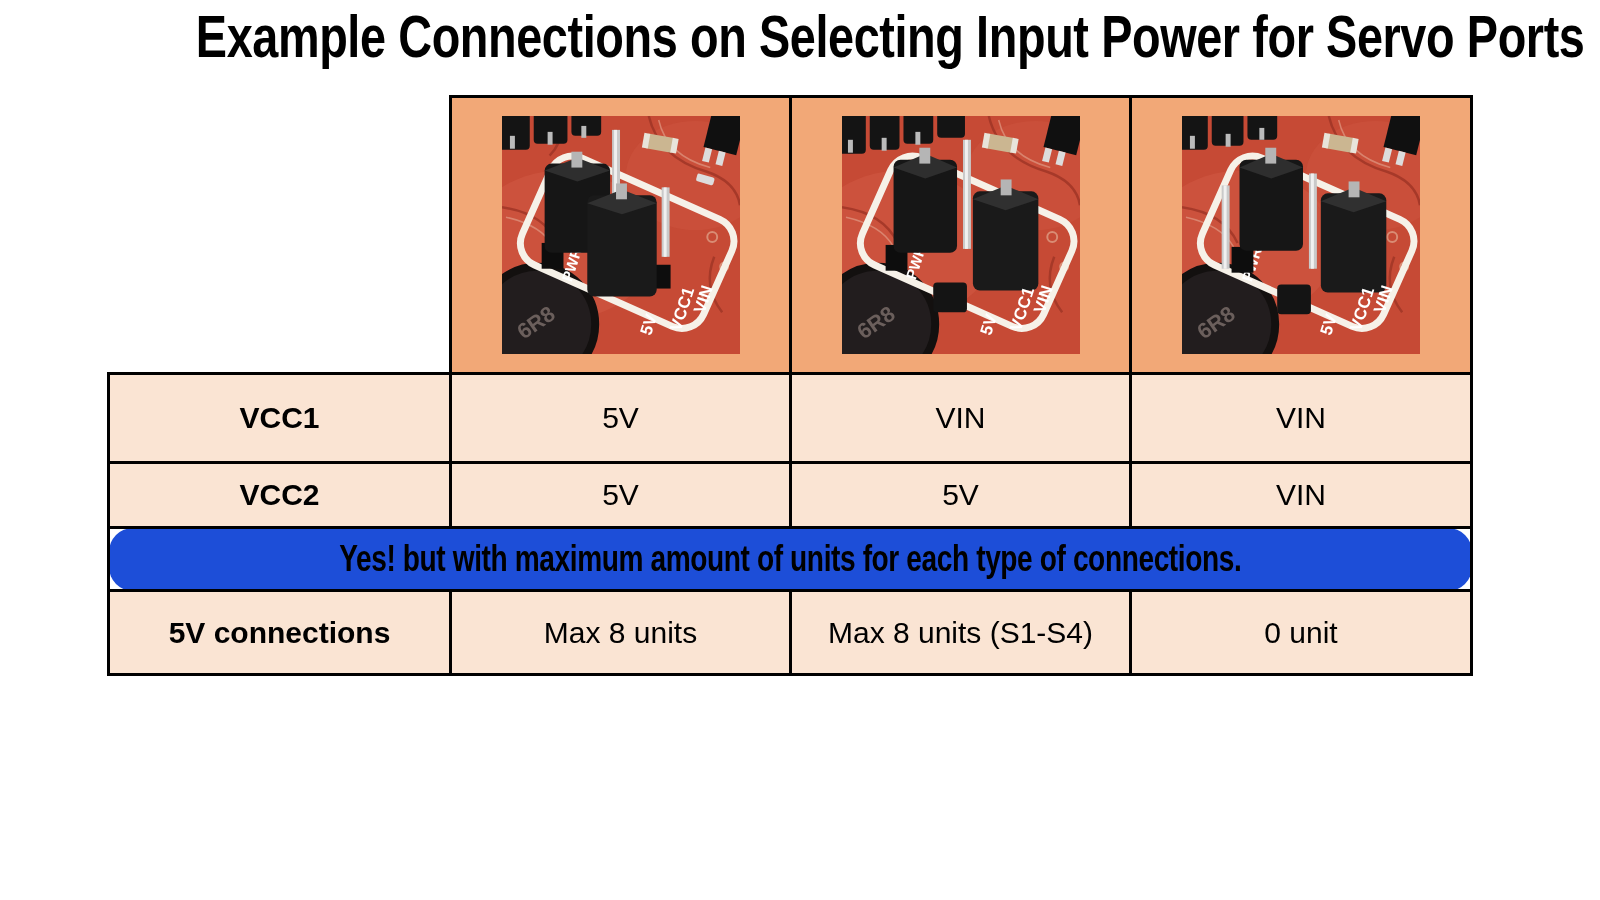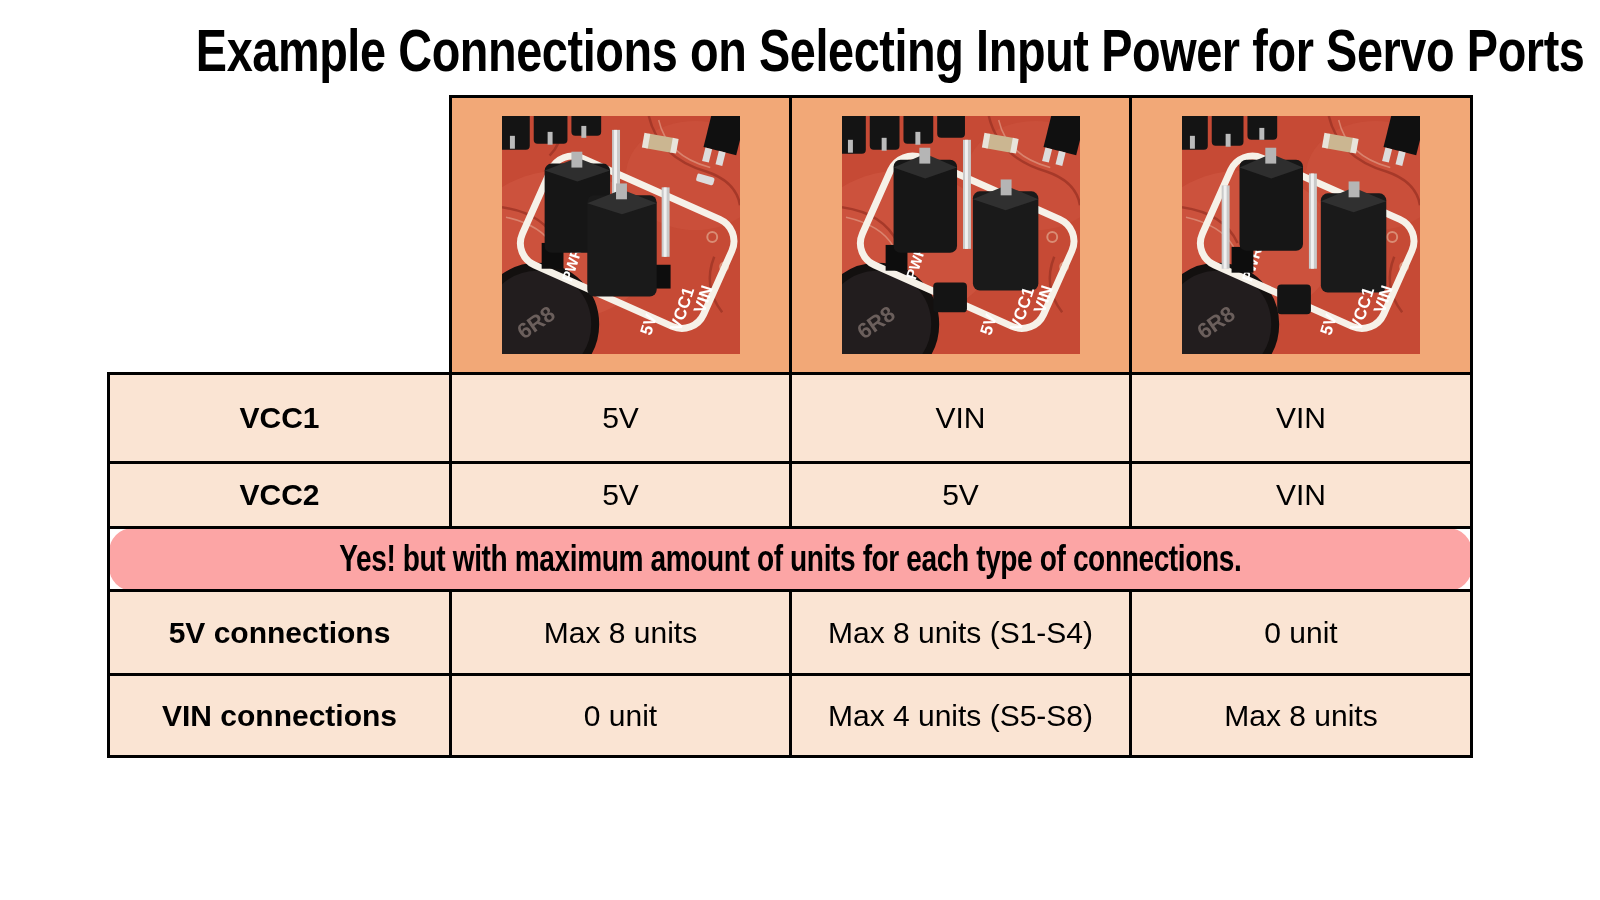--- a/index.html
+++ b/index.html
@@ -1,34 +1,34 @@
 <!DOCTYPE html>
 <html><head>
 <meta charset="utf-8">
 <style>
   html,body{margin:0;padding:0;}
   body{
     width:1600px;height:900px;background:#ffffff;position:relative;overflow:hidden;
     font-family:"Liberation Sans",sans-serif;color:#000;
   }
   .title{
-    margin-top:14px;width:1600px;text-align:center;
+    width:1600px;text-align:center;
     font-weight:700;font-size:60px;line-height:74px;white-space:nowrap;
   }
   .cond{display:inline-block;transform:scaleX(0.78);transform-origin:center;white-space:nowrap;letter-spacing:-0.5px;}
   table.main{
     position:absolute;left:107px;top:95px;border-collapse:collapse;table-layout:fixed;
   }
   td{border:3px solid #000;text-align:center;vertical-align:middle;padding:0;}
   td.blank{border:none;background:transparent;}
   td.band{background:#F2A877;}
   td.cell{background:#FAE4D3;font-size:30px;font-weight:400;}
   td.hdr{background:#FAE4D3;font-size:30px;font-weight:700;}
   td.qrow{background:#F2A877;}
-  td.arow{background:#fca5a5;border-radius:24px;}
+  td.arow{background:#1d4ed8;border-radius:24px;}
   .qtxt{font-size:38px;font-weight:700;}
   .atxt{font-size:36px;font-weight:700;}
   svg.photo{display:block;margin:0 auto;}
   svg .sk{fill:#ffffff;font-weight:700;font-family:"Liberation Sans",sans-serif;}
 </style>
 </head>
 <body>
 
 <div class="title">
   <span class="cond">Example Connections on Selecting Input Power for Servo Ports</span>
@@ -275,20 +275,14 @@
     </td>
   </tr>
 
   <tr style="height:84px">
     <td class="hdr">5V connections</td>
     <td class="cell">Max 8 units</td>
     <td class="cell">Max 8 units (S1-S4)</td>
     <td class="cell">0 unit</td>
   </tr>
 
-  <tr style="height:82px">
-    <td class="hdr">VIN connections</td>
-    <td class="cell">0 unit</td>
-    <td class="cell">Max 4 units (S5-S8)</td>
-    <td class="cell">Max 8 units</td>
-  </tr>
 </tbody>
   </table>
 
 </body></html>

